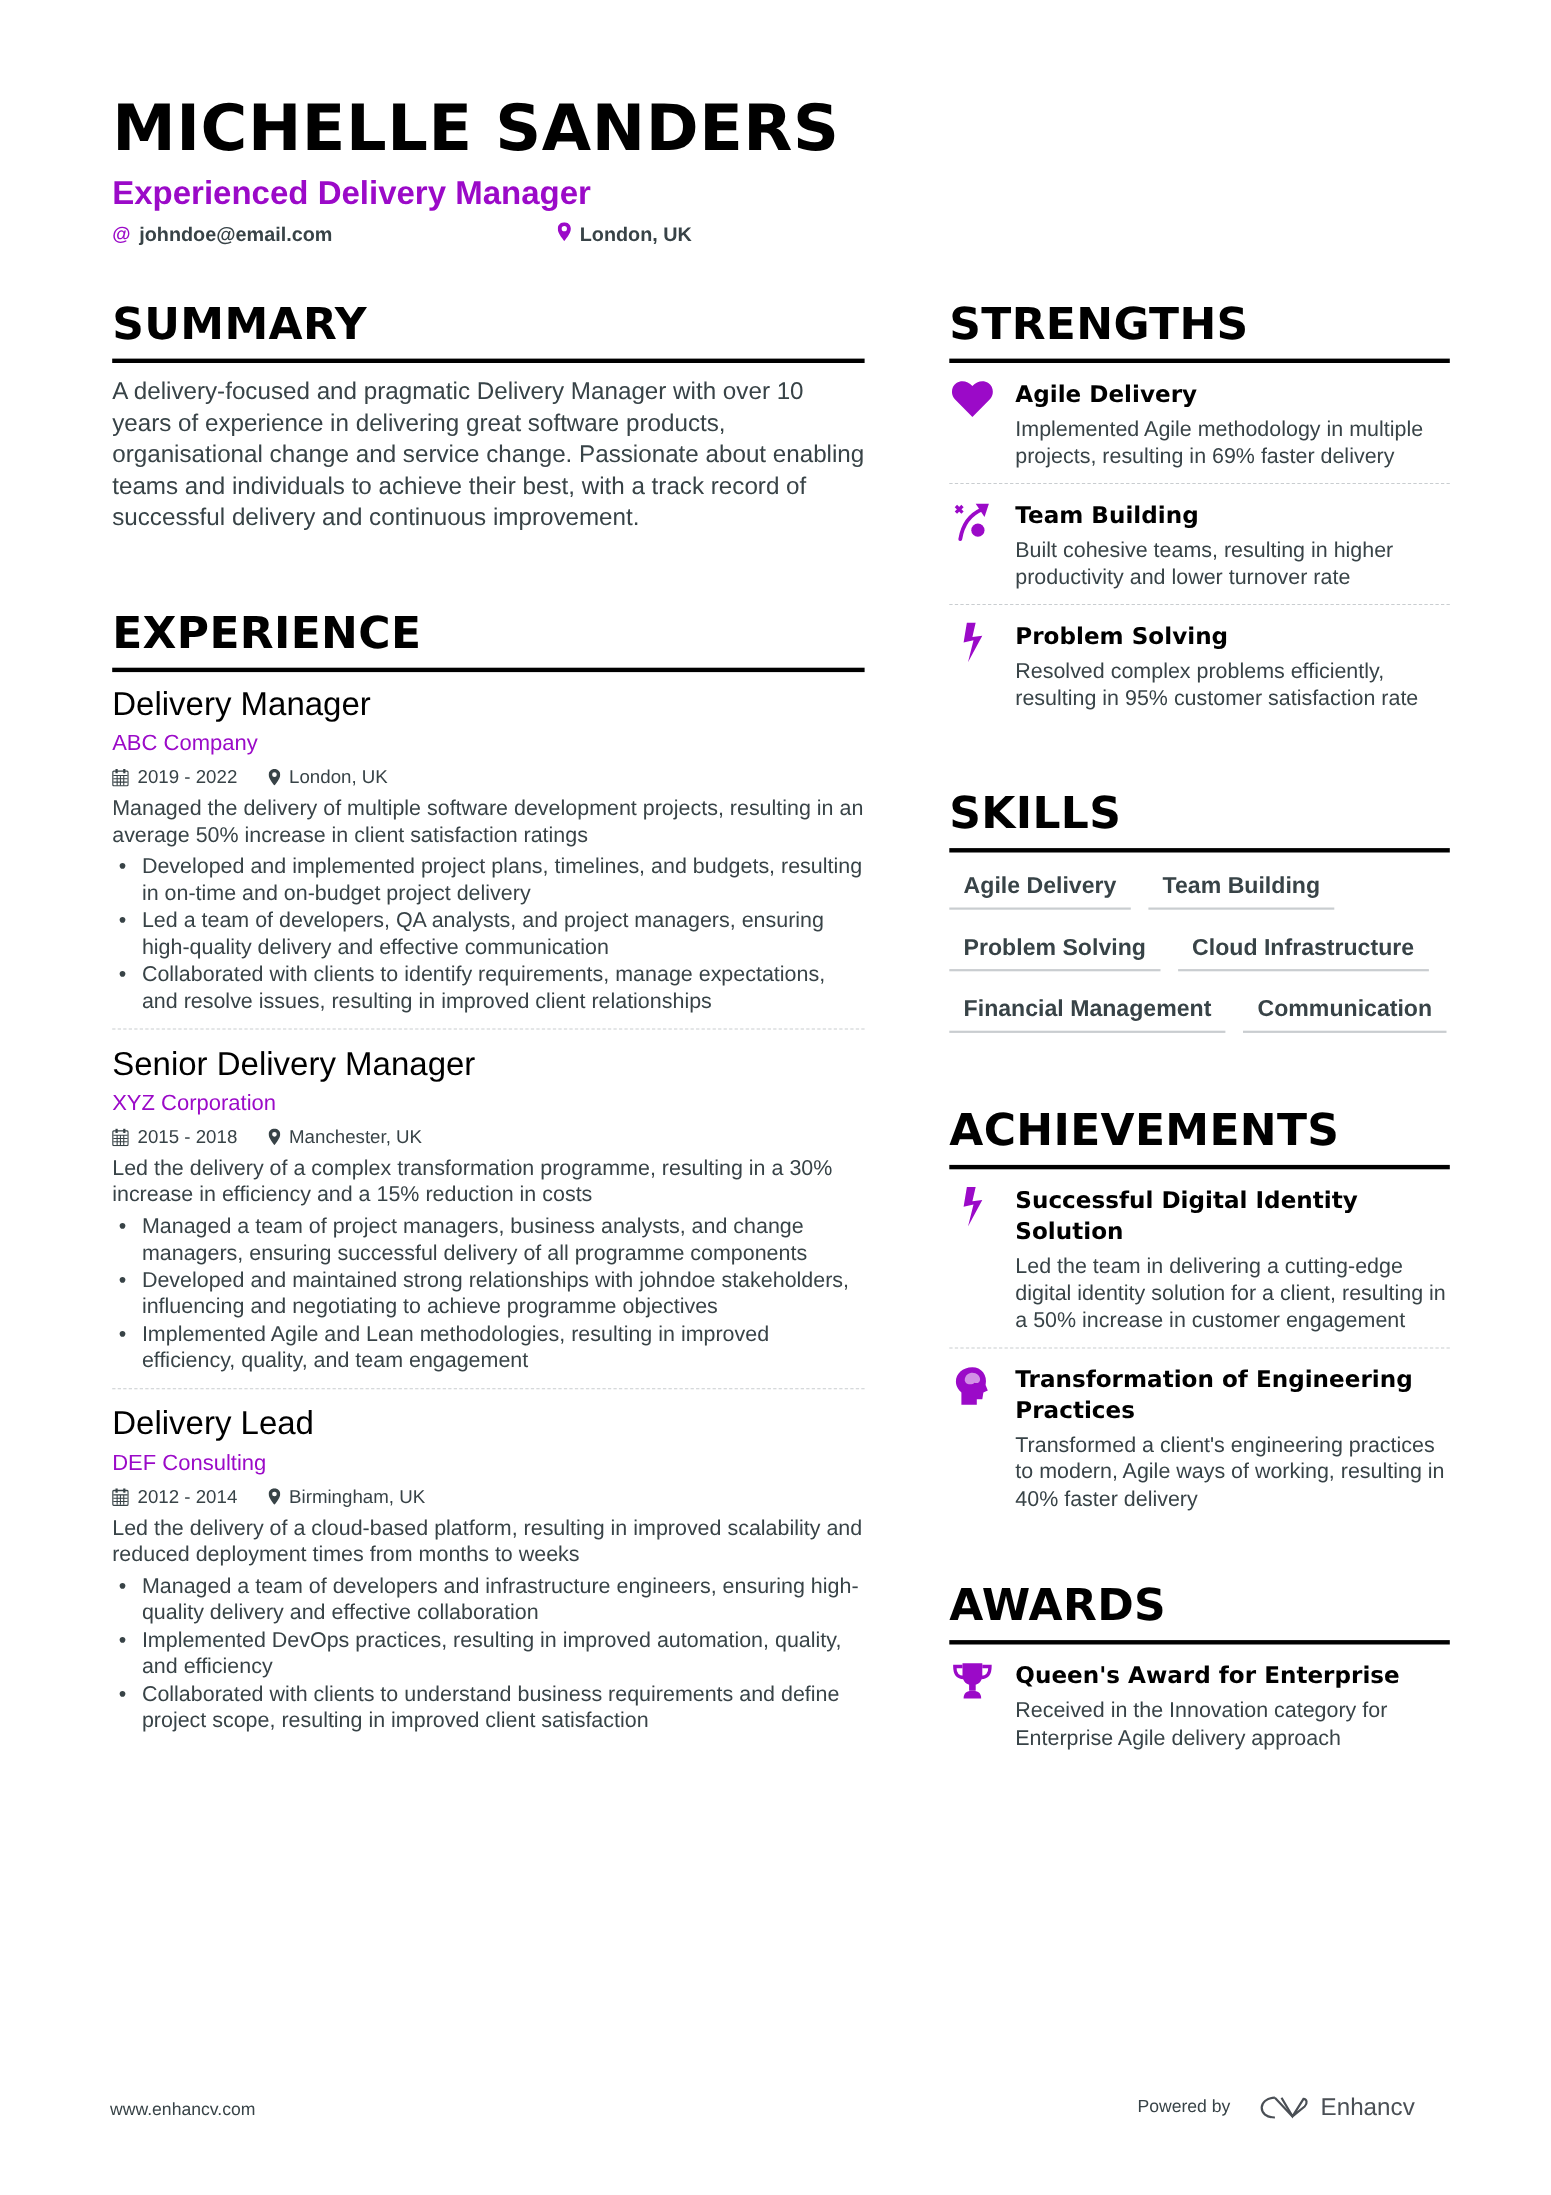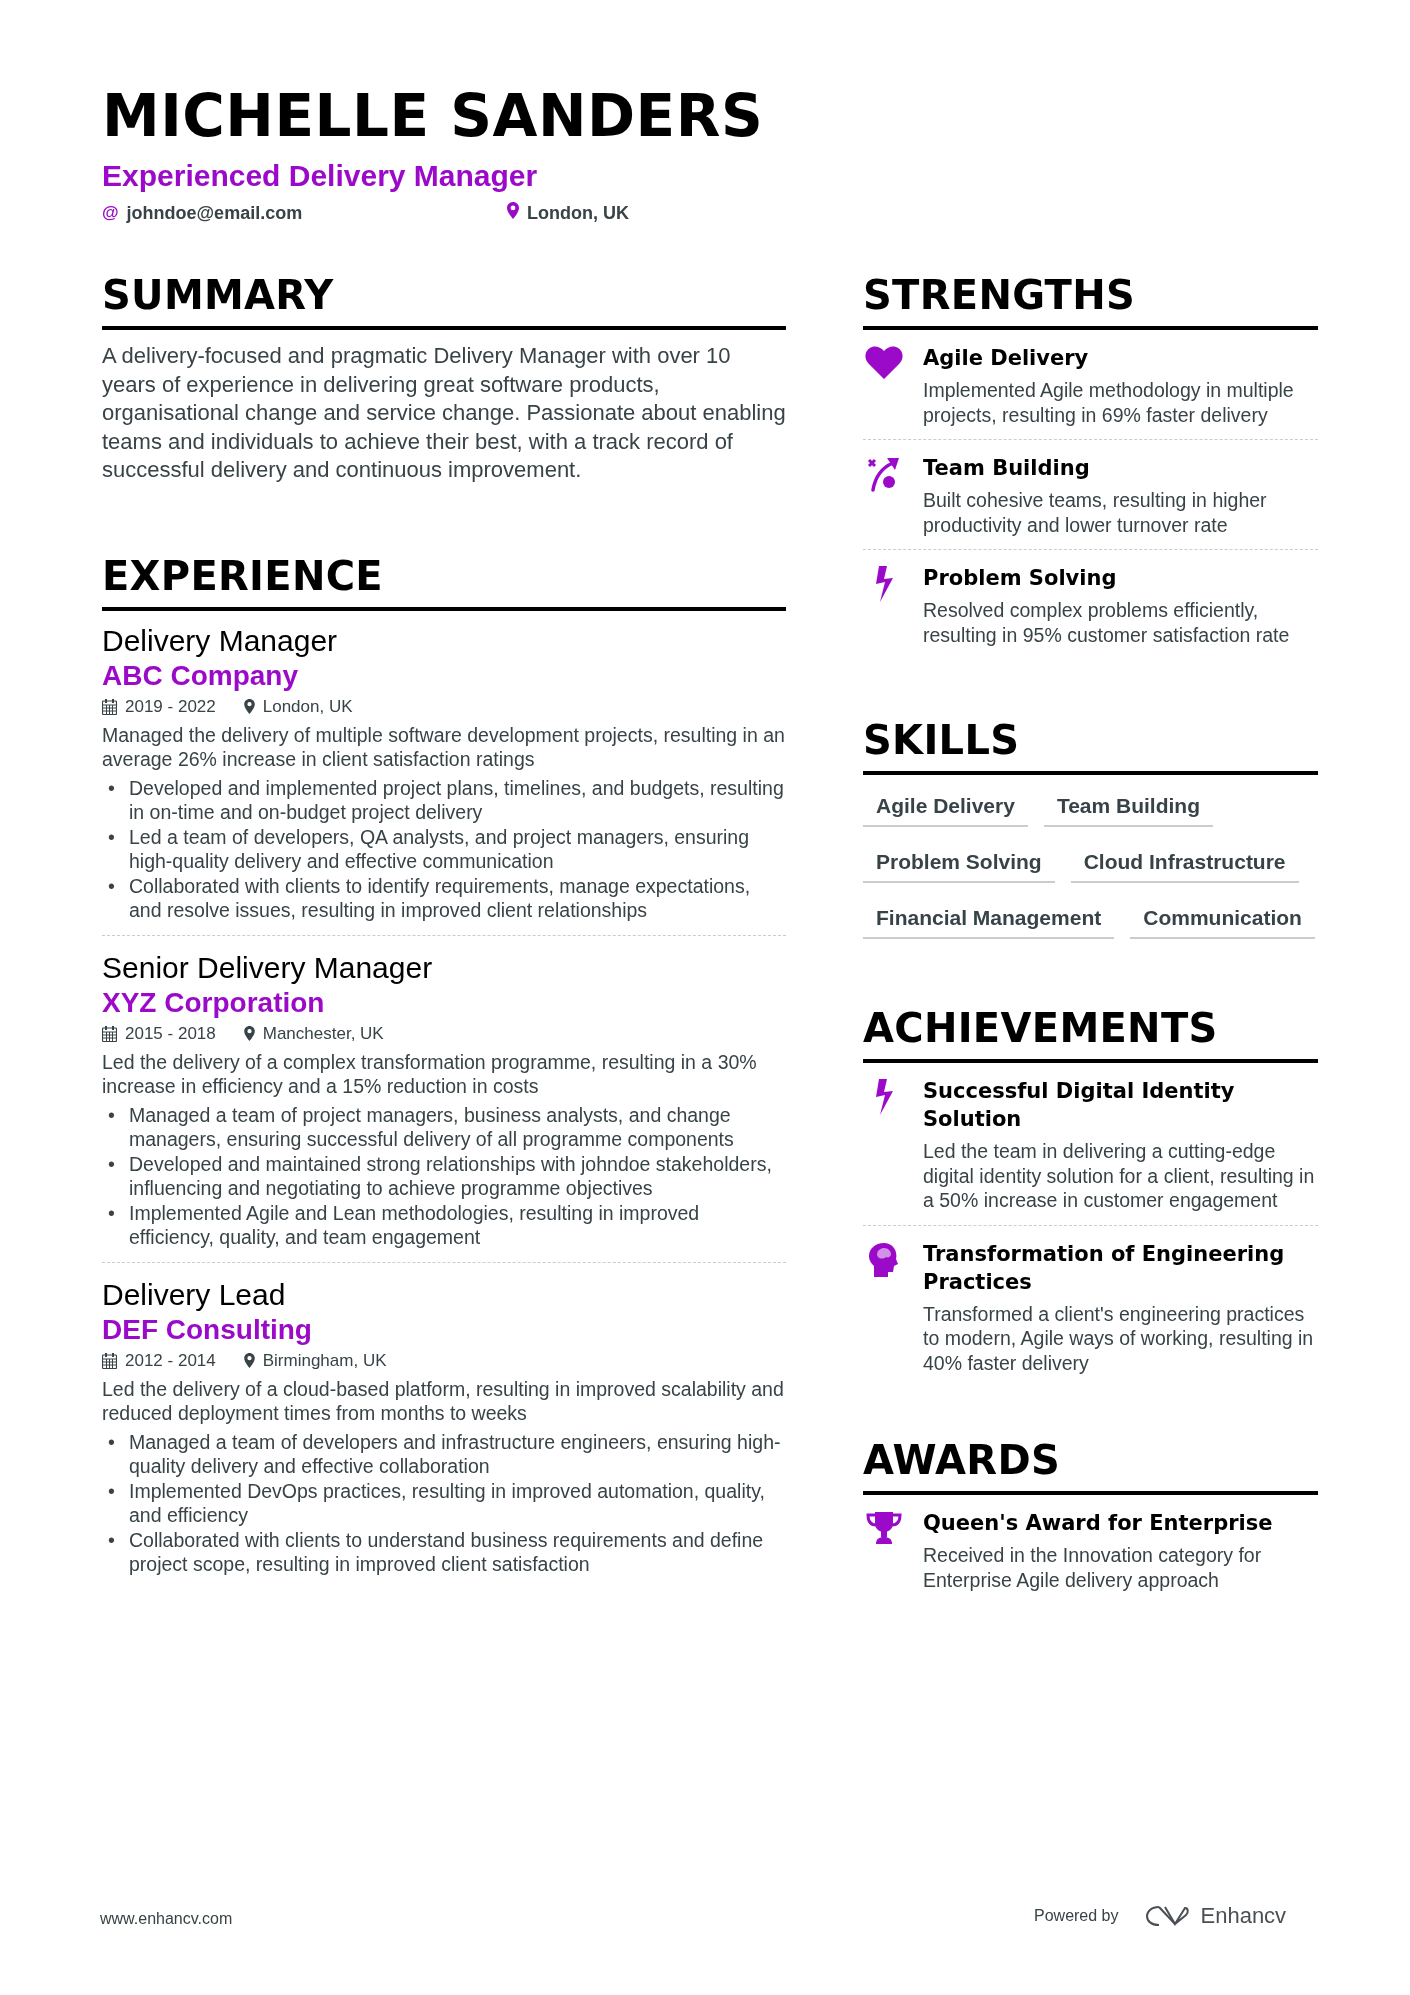--- a/index.html
+++ b/index.html
@@ -18,21 +18,21 @@
   .left { left: 102px; width: 684px; }
   .right { left: 863px; width: 455px; }
 
   .sec-title { font-family: "DejaVu Sans", sans-serif; font-weight: bold; font-size: 40px; color: #000; line-height: 46px; padding-bottom: 8px; border-bottom: 4px solid #000; margin-bottom: 12px; letter-spacing: 0.3px; }
 
   .summary { font-size: 22px; line-height: 28.5px; color: #384347; margin-bottom: 68px; }
 
   .job { padding-bottom: 12px; margin-bottom: 14px; border-bottom: 1px dashed #c9cdd0; }
   .job:last-child { border-bottom: none; }
   .job-title { font-size: 30px; color: #000; line-height: 36px; }
-  .job-company { font-size: 28px; font-weight: bold; color: #9b0ac8; line-height: 30px; margin-top: 2px; }
+  .job-company { font-size: 20px; font-weight: normal; color: #9b0ac8; line-height: 30px; margin-top: 2px; }
   .job-meta { display: flex; align-items: center; gap: 28px; font-size: 17px; color: #384347; margin-top: 4px; line-height: 24px; }
   .meta-item { display: flex; align-items: center; gap: 8px; }
   .meta-item svg { display: block; }
   .job-desc { font-size: 19.5px; line-height: 24.5px; margin-top: 4px; color: #384347; }
   .bullets { list-style: none; margin-top: 4px; }
   .bullets li { position: relative; padding-left: 27px; font-size: 19.5px; line-height: 24.5px; color: #384347; }
   .bullets li::before { content: "•"; position: absolute; left: 6px; top: 0; color: #384347; }
 
   .item { display: flex; gap: 18px; padding: 2px 0 12px 0; margin-bottom: 12px; border-bottom: 1px dashed #c9cdd0; }
   .item:last-child { border-bottom: none; margin-bottom: 0; }
@@ -94,21 +94,21 @@
             </svg>
           <span>2019 - 2022</span>
         </span>
         <span class="meta-item">
           <svg width="11" height="15" viewBox="0 0 12 17">
               <path d="M6 0C2.7 0 0 2.6 0 5.9 0 10.2 6 17 6 17s6-6.8 6-11.1C12 2.6 9.3 0 6 0zm0 8.3a2.4 2.4 0 110-4.8 2.4 2.4 0 010 4.8z" fill="#384347"></path>
             </svg>
           <span>London, UK</span>
         </span>
       </div>
-      <div class="job-desc">Managed the delivery of multiple software development projects, resulting in an average 26% increase in client satisfaction ratings</div>
+      <div class="job-desc">Managed the delivery of multiple software development projects, resulting in an average 50% increase in client satisfaction ratings</div>
       <ul class="bullets">
         <li>Developed and implemented project plans, timelines, and budgets, resulting in on-time and on-budget project delivery</li>
         <li>Led a team of developers, QA analysts, and project managers, ensuring high-quality delivery and effective communication</li>
         <li>Collaborated with clients to identify requirements, manage expectations, and resolve issues, resulting in improved client relationships</li>
       </ul>
     </div>
 
     <div class="job">
       <div class="job-title">Senior Delivery Manager</div>
       <div class="job-company">XYZ Corporation</div>

